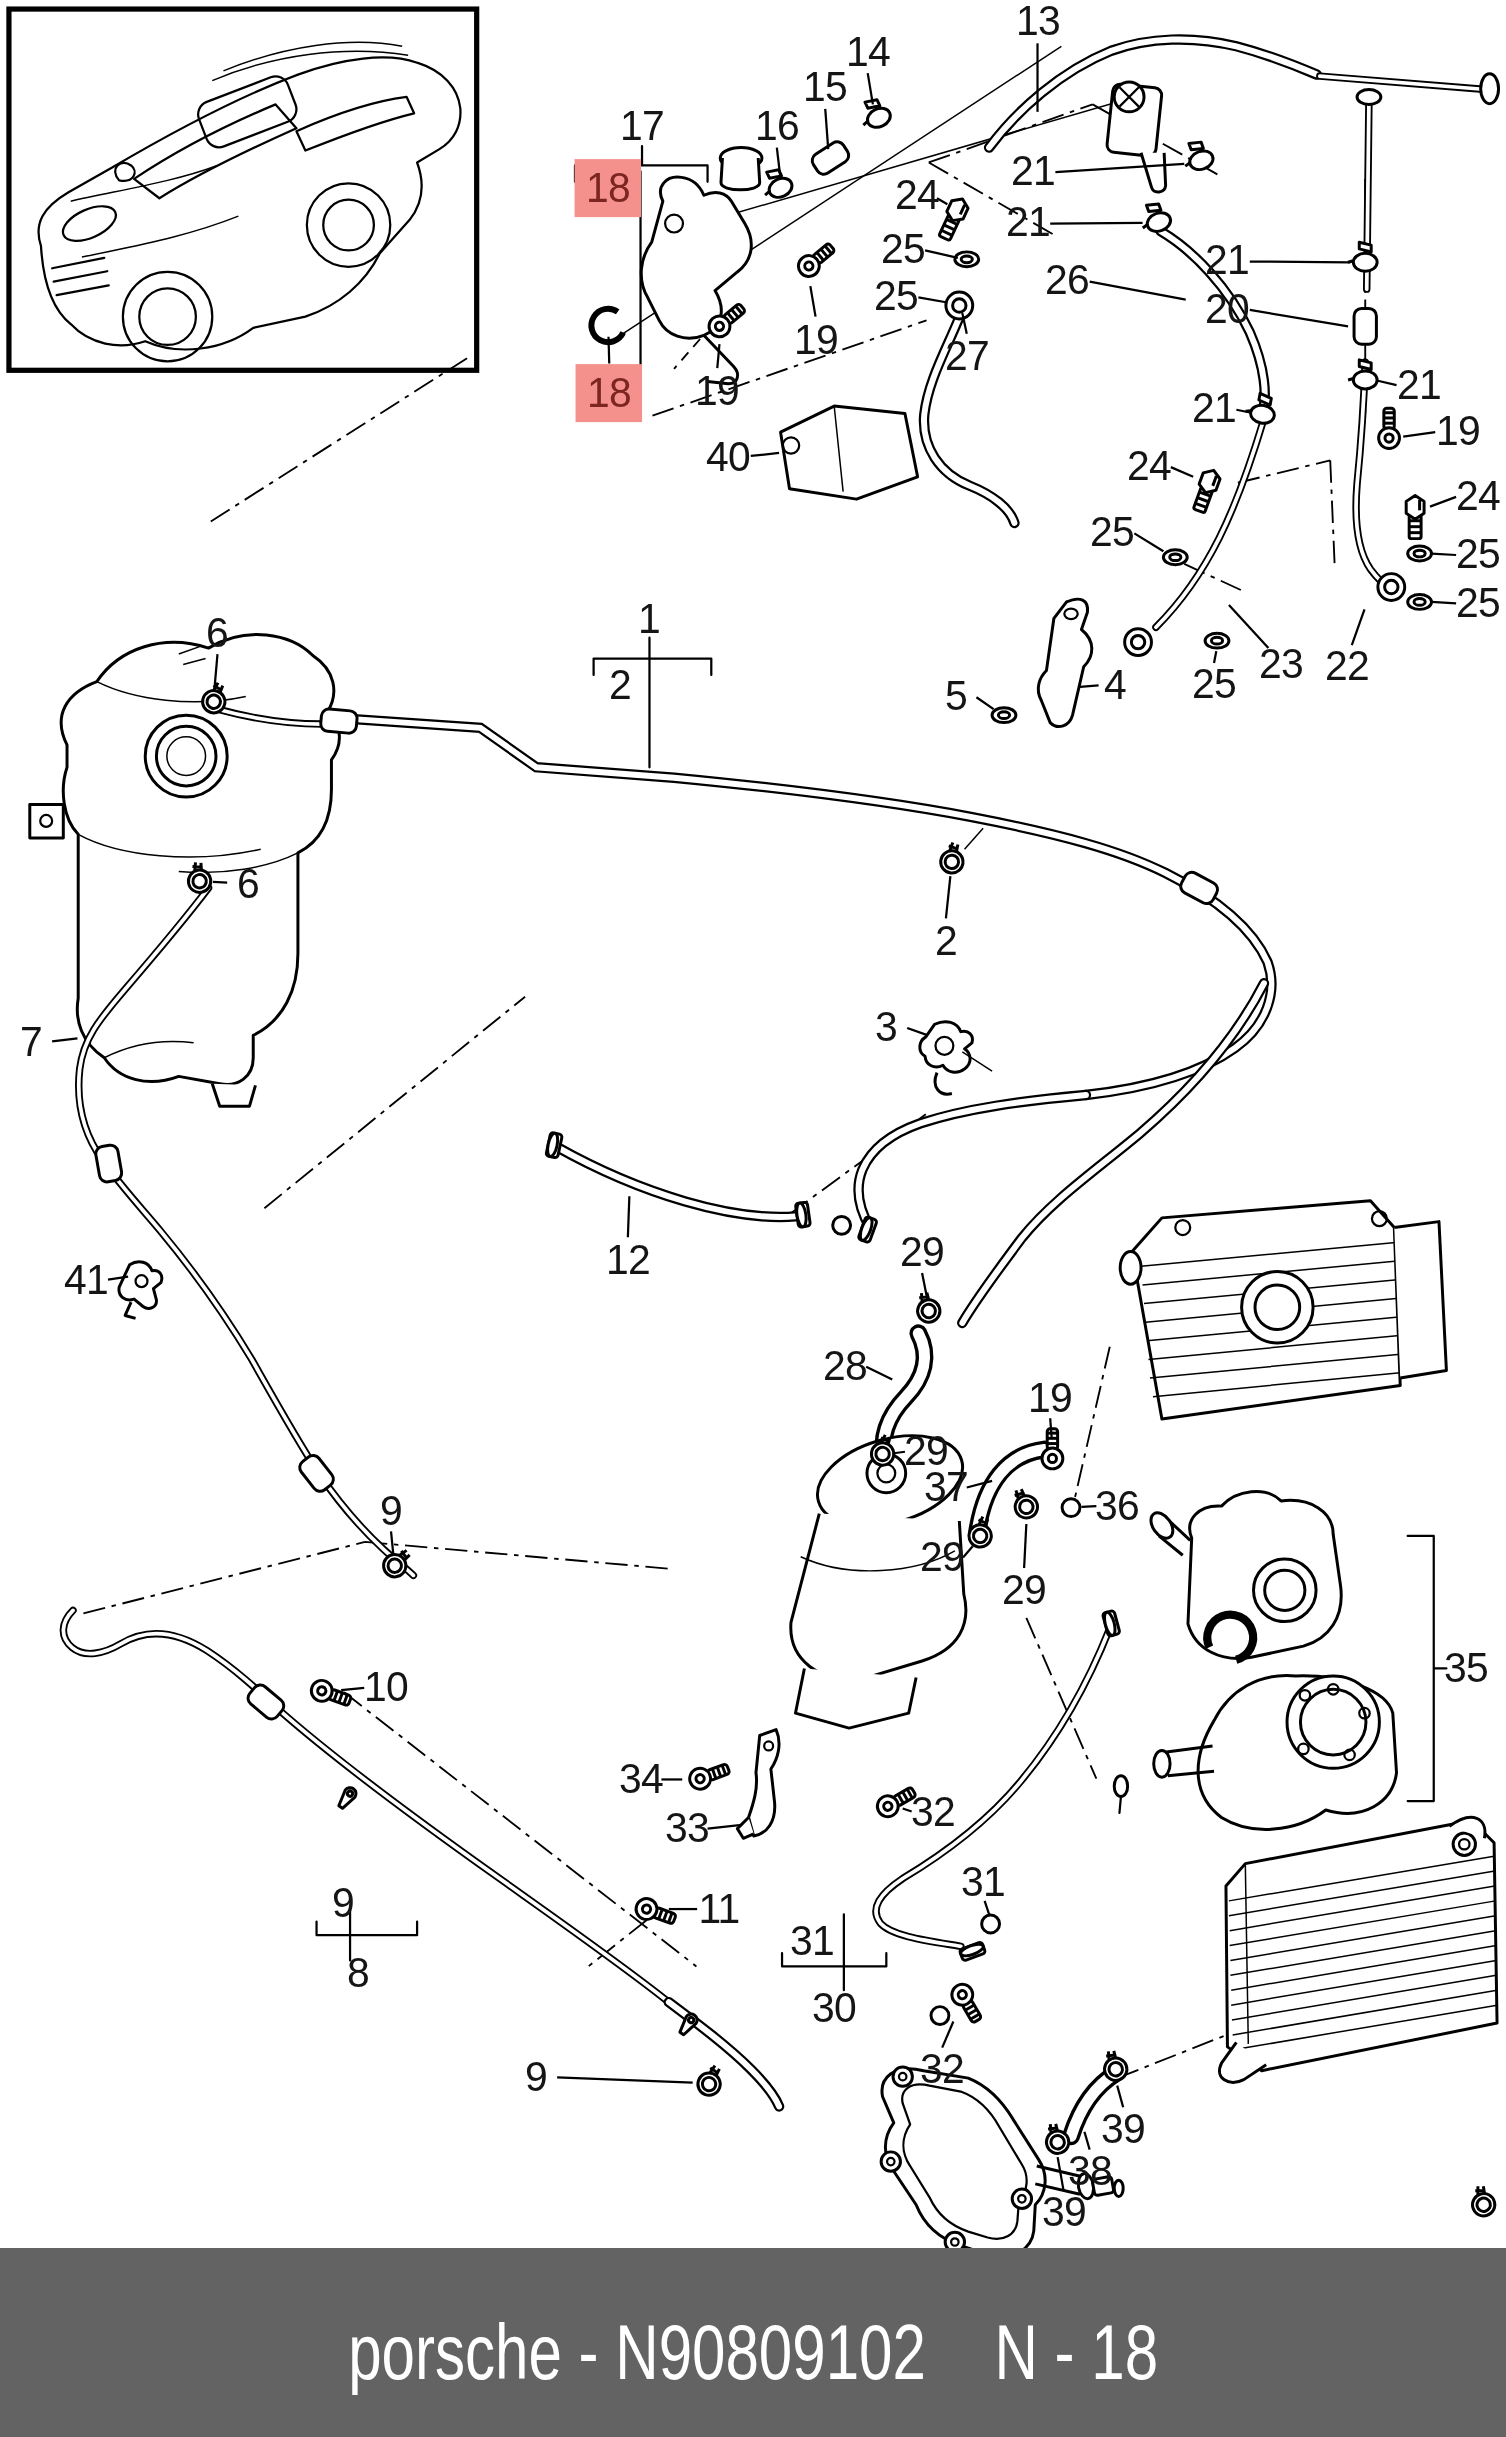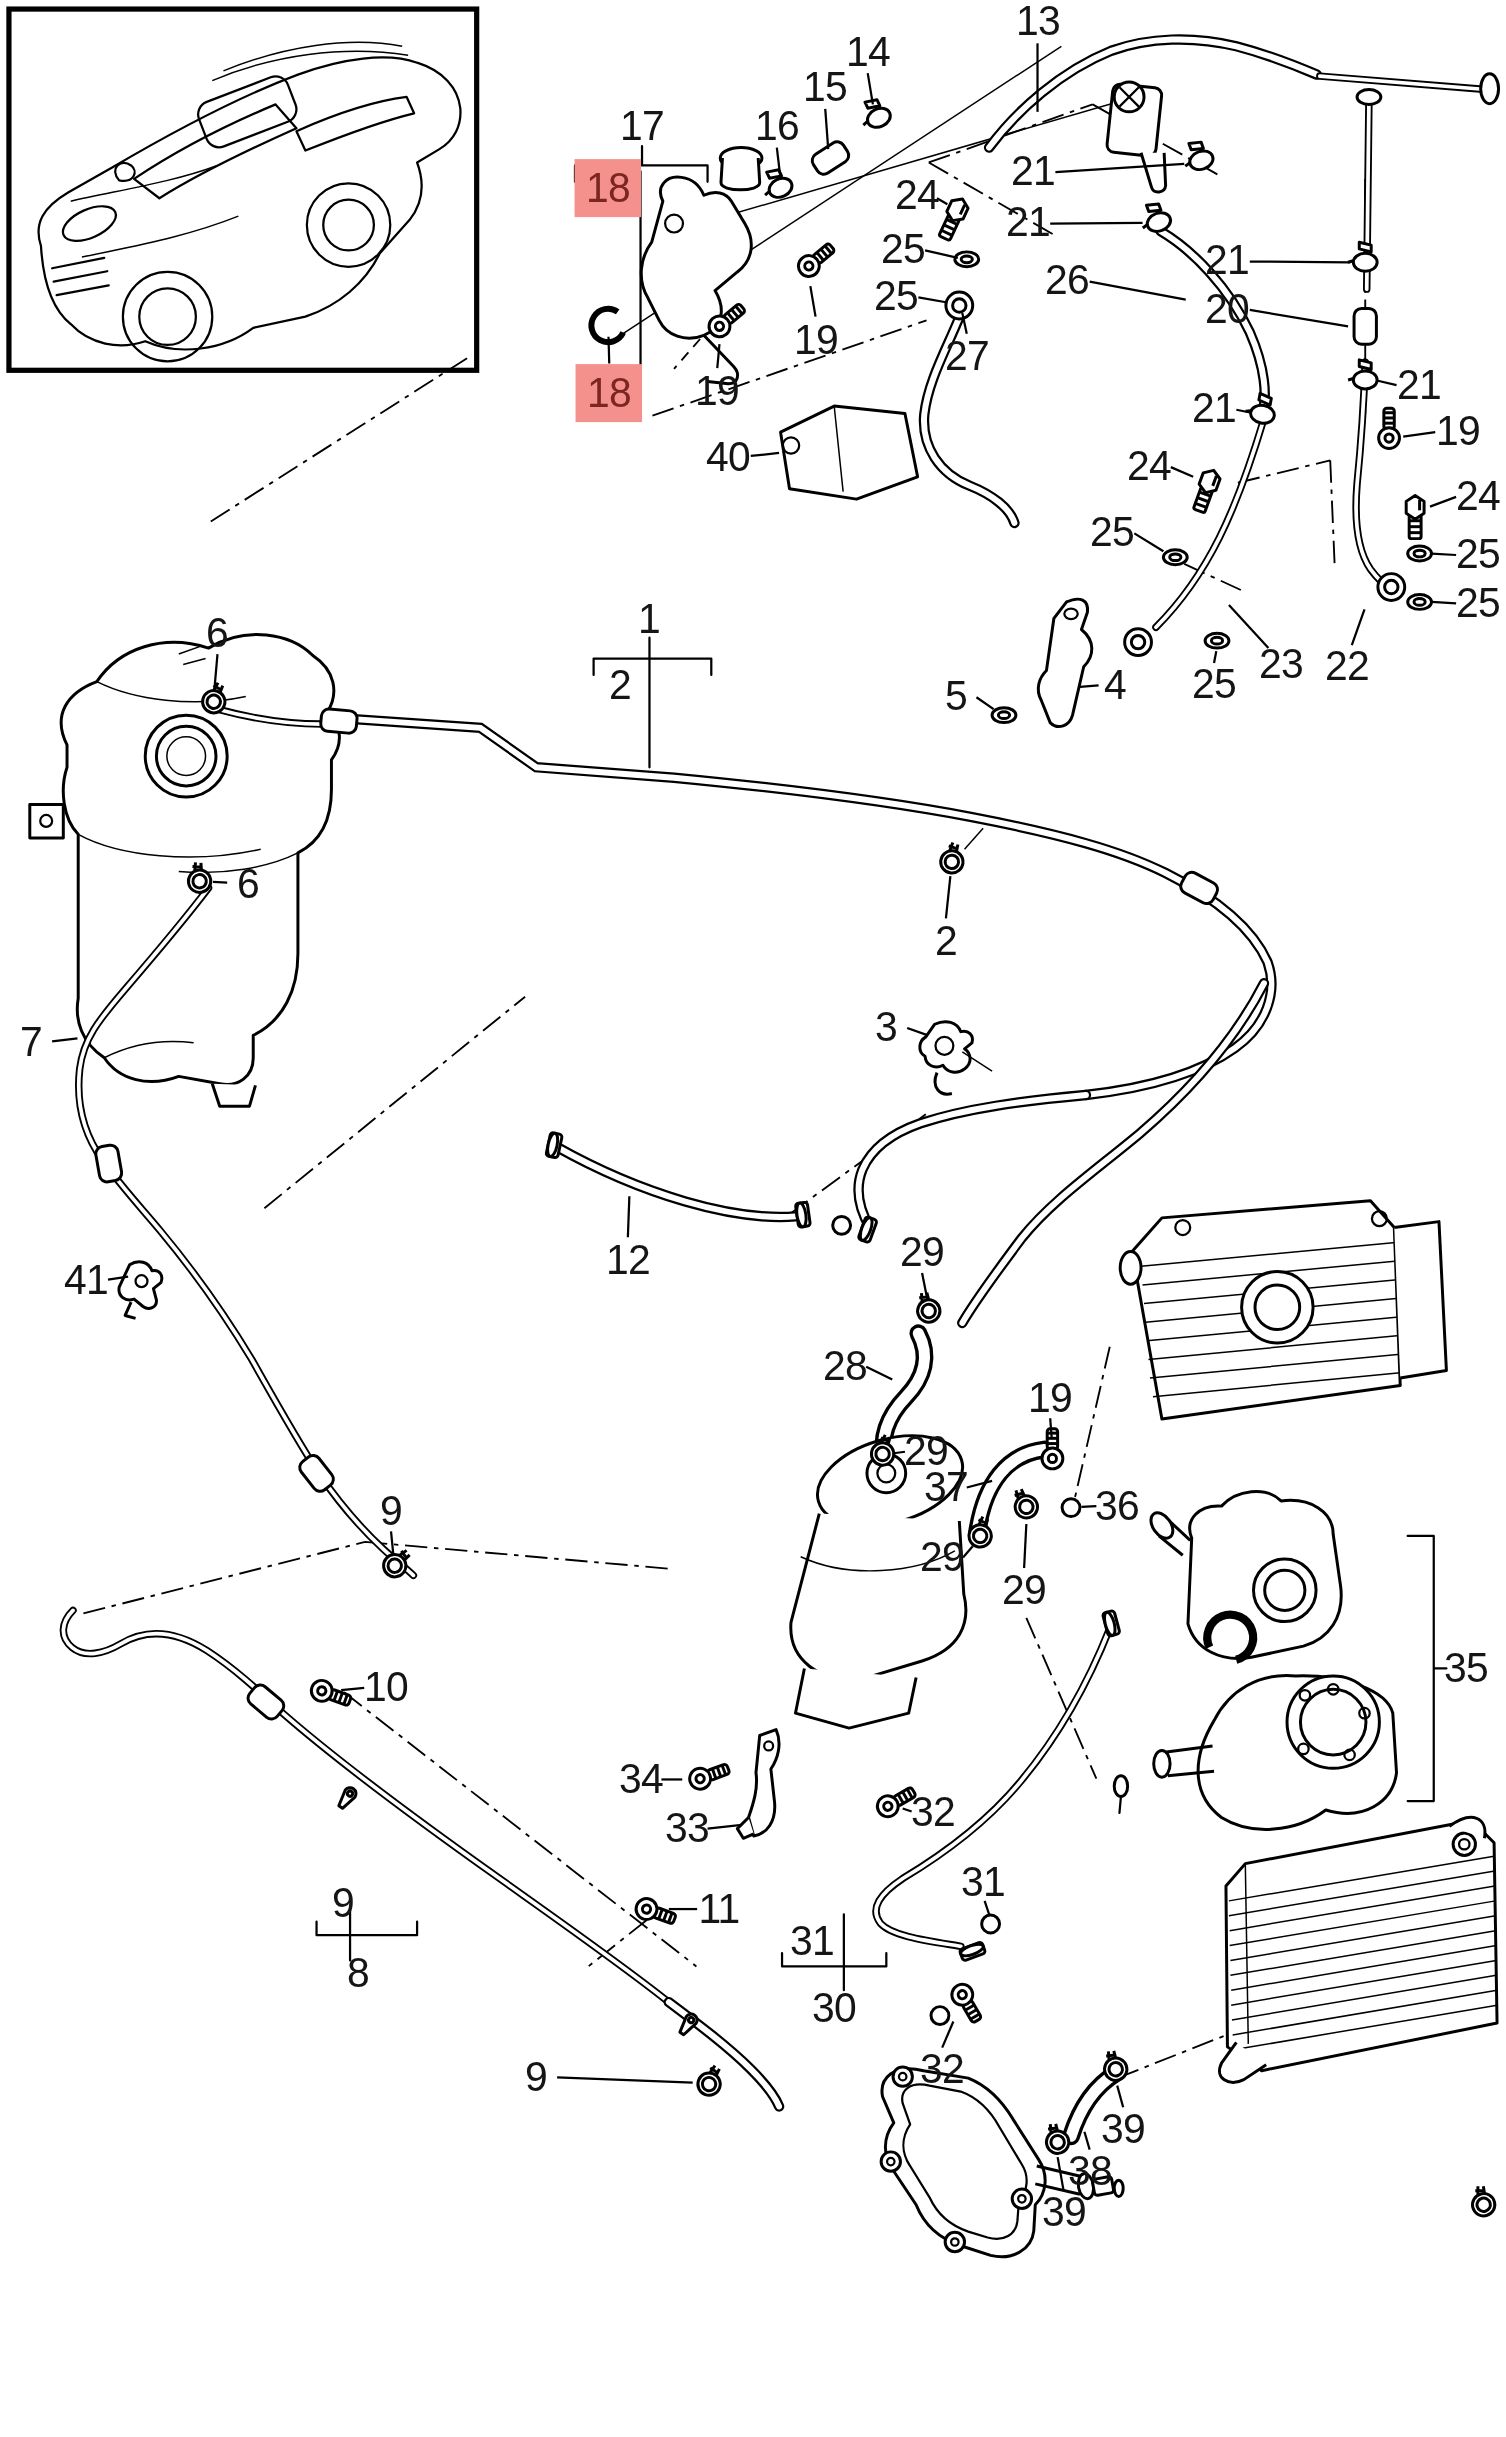--- a/index.html
+++ b/index.html
@@ -547,15 +547,21 @@
       <div class="lbl" style="left: 1117px; top: 1505px;">36</div>
       <div class="lbl" style="left: 942px; top: 1556px;">29</div>
       <div class="lbl" style="left: 1024px; top: 1589px;">29</div>
       <div class="lbl" style="left: 1466px; top: 1667px;">35</div>
       <div class="lbl" style="left: 942px; top: 2068px;">32</div>
       <div class="lbl" style="left: 1123px; top: 2128px;">39</div>
       <div class="lbl" style="left: 1090px; top: 2170px;">38</div>
       <div class="lbl" style="left: 1064px; top: 2211px;">39</div>
     </div>
 
-
+<div class="footer">
+  <div class="footer-inner">
+    <span>porsche - N90809102</span>
+    <span>N - 18</span>
+  </div>
 </div>
 
+</div>
+
 
 </body></html>

